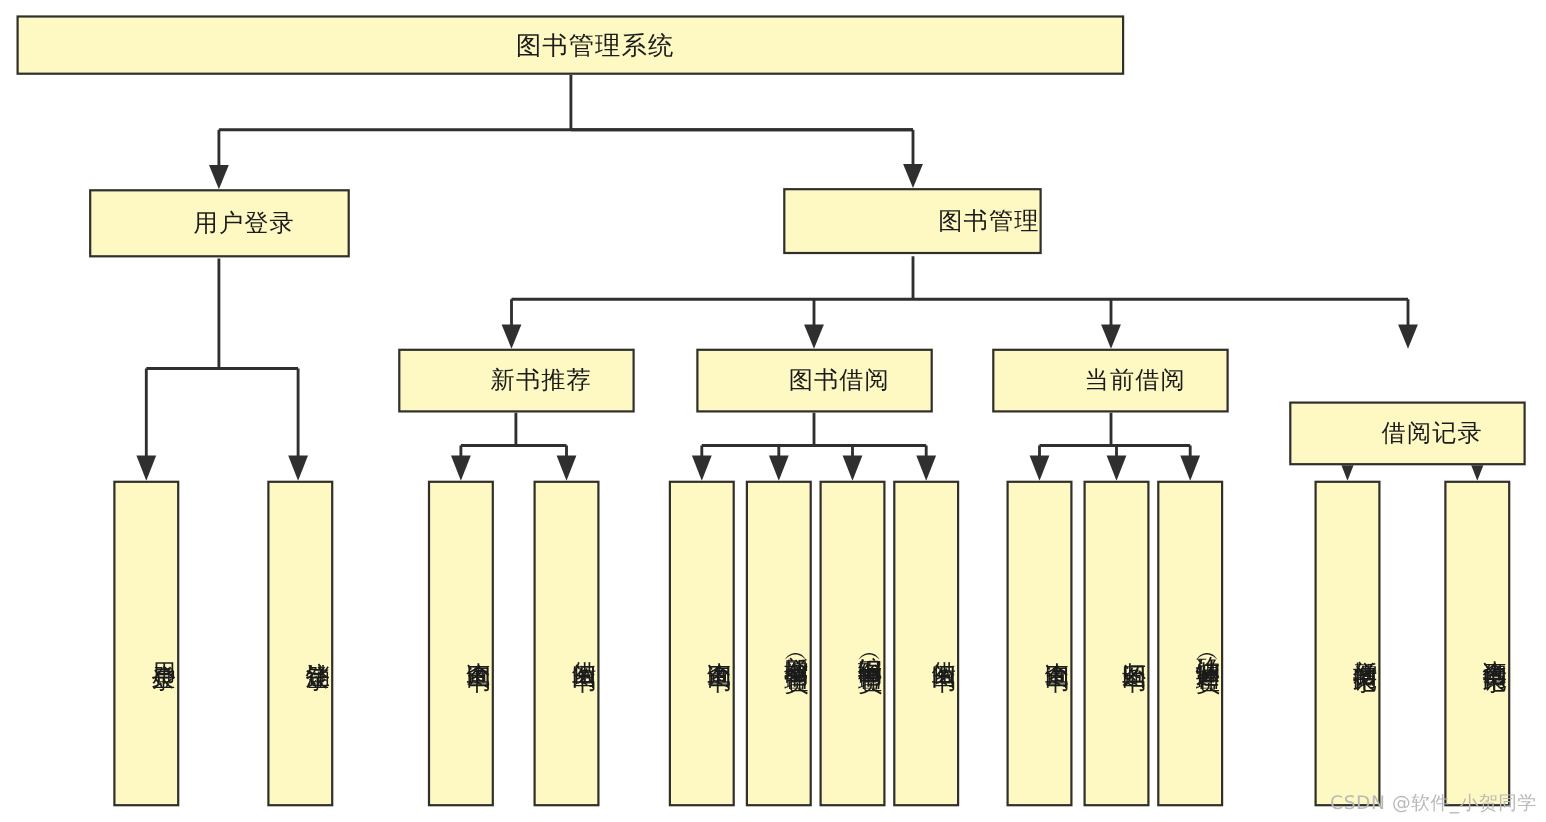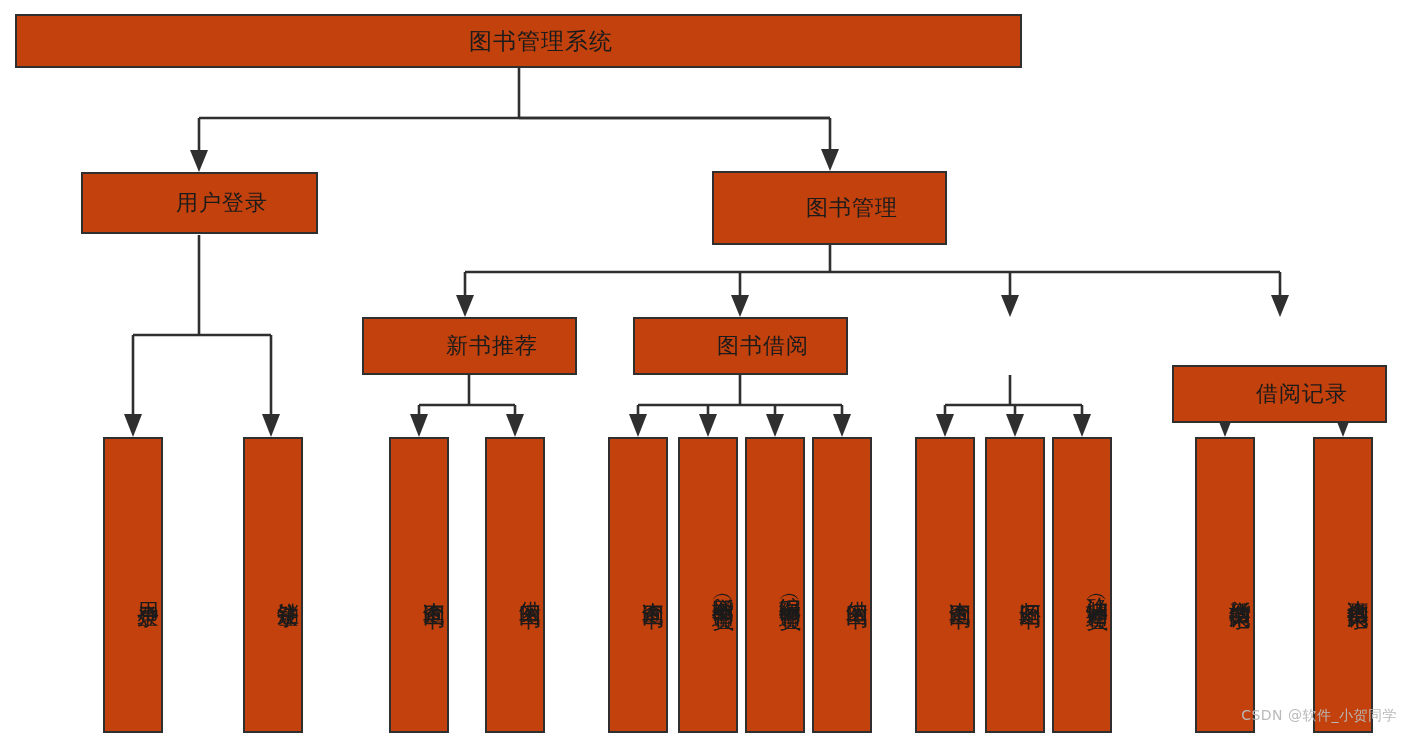--- a/index.html
+++ b/index.html
@@ -21,21 +21,21 @@
     position: absolute;
     left: 0;
     top: 0;
     width: 1405px;
     height: 747px;
   }
   .node {
     position: absolute;
     box-sizing: border-box;
     border: 2px solid #2f2f2f;
-    background: #c2410c;
+    background: #fef9c3;
     display: flex;
     align-items: center;
     justify-content: center;
     color: #1b1b1b;
     z-index: 2;
     padding-left: 45px;
   }
   .node-h {
     font-size: 22px;
     letter-spacing: 1px;
@@ -55,22 +55,22 @@
     padding-top: 6px;
   }
   .node-v .vlabel {
     writing-mode: vertical-rl;
     text-orientation: upright;
     display: block;
   }
   .watermark {
     position: absolute;
     right: 8px;
-    bottom: 22px;
-    font-size: 14px;
+    bottom: 6px;
+    font-size: 17px;
     color: #b9b9b9;
     letter-spacing: 0.5px;
     z-index: 5;
     white-space: nowrap;
   }
 </style>
 </head>
 <body>
 
 <div id="canvas">
@@ -144,30 +144,33 @@
     </g>
   </svg>
 
   <div class="node node-h node-root" style="left:15px; top:14px; width:1007px; height:54px;">
     <span>图书管理系统</span>
   </div>
 
   <div class="node node-h" style="left:81px; top:172px; width:237px; height:62px;">
     <span>用户登录</span>
   </div>
-  <div class="node node-h" style="left:712px; top:171px; width:235px; height:74px;">
+  <div class="node node-h" style="left:712px; top:171px; width:235px; height:60px;justify-content:flex-end;">
     <span>图书管理</span>
   </div>
 
   <div class="node node-h" style="left:362px; top:317px; width:215px; height:58px;">
     <span>新书推荐</span>
   </div>
   <div class="node node-h" style="left:633px; top:317px; width:215px; height:58px;align-items:center;">
     <span>图书借阅</span>
   </div>
+  <div class="node node-h" style="left:902px; top:317px; width:215px; height:58px;">
+    <span>当前借阅</span>
+  </div>
   <div class="node node-h" style="left:1172px; top:317px; width:215px; height:58px;margin-top:48px;">
     <span>借阅记录</span>
   </div>
 
   <div class="node node-v" style="left:103px; top:437px; width:60px; height:296px;">
     <span class="vlabel">用户登录</span>
   </div>
   <div class="node node-v" style="left:243px; top:437px; width:60px; height:296px;">
     <span class="vlabel">注销登录</span>
   </div>

